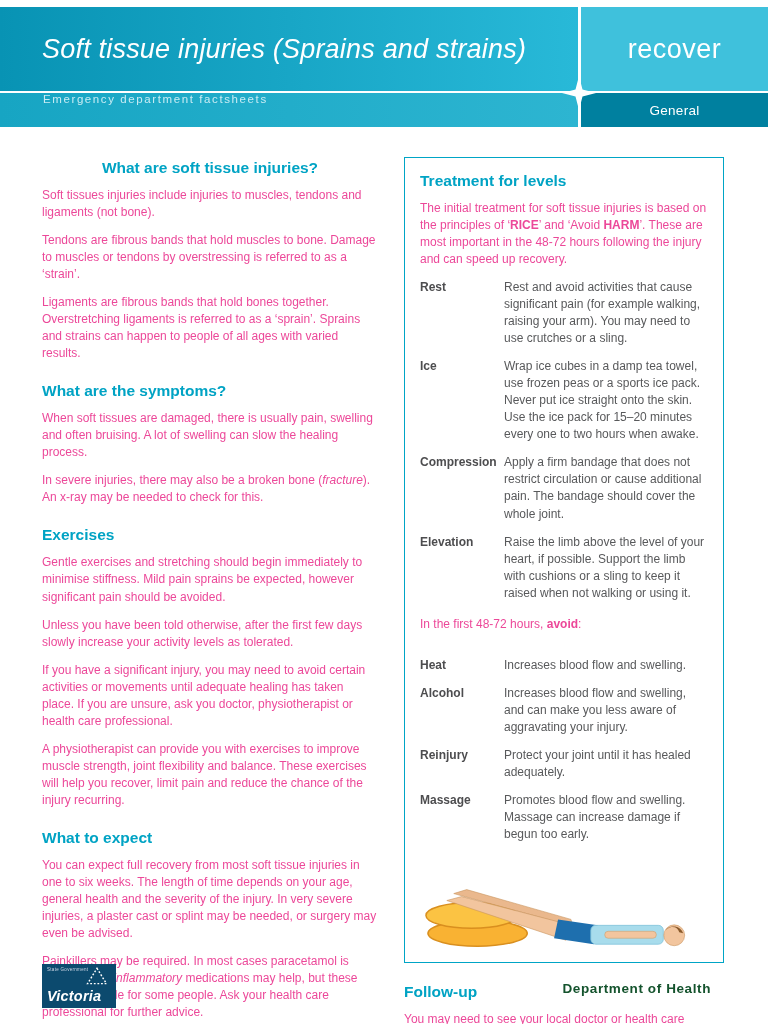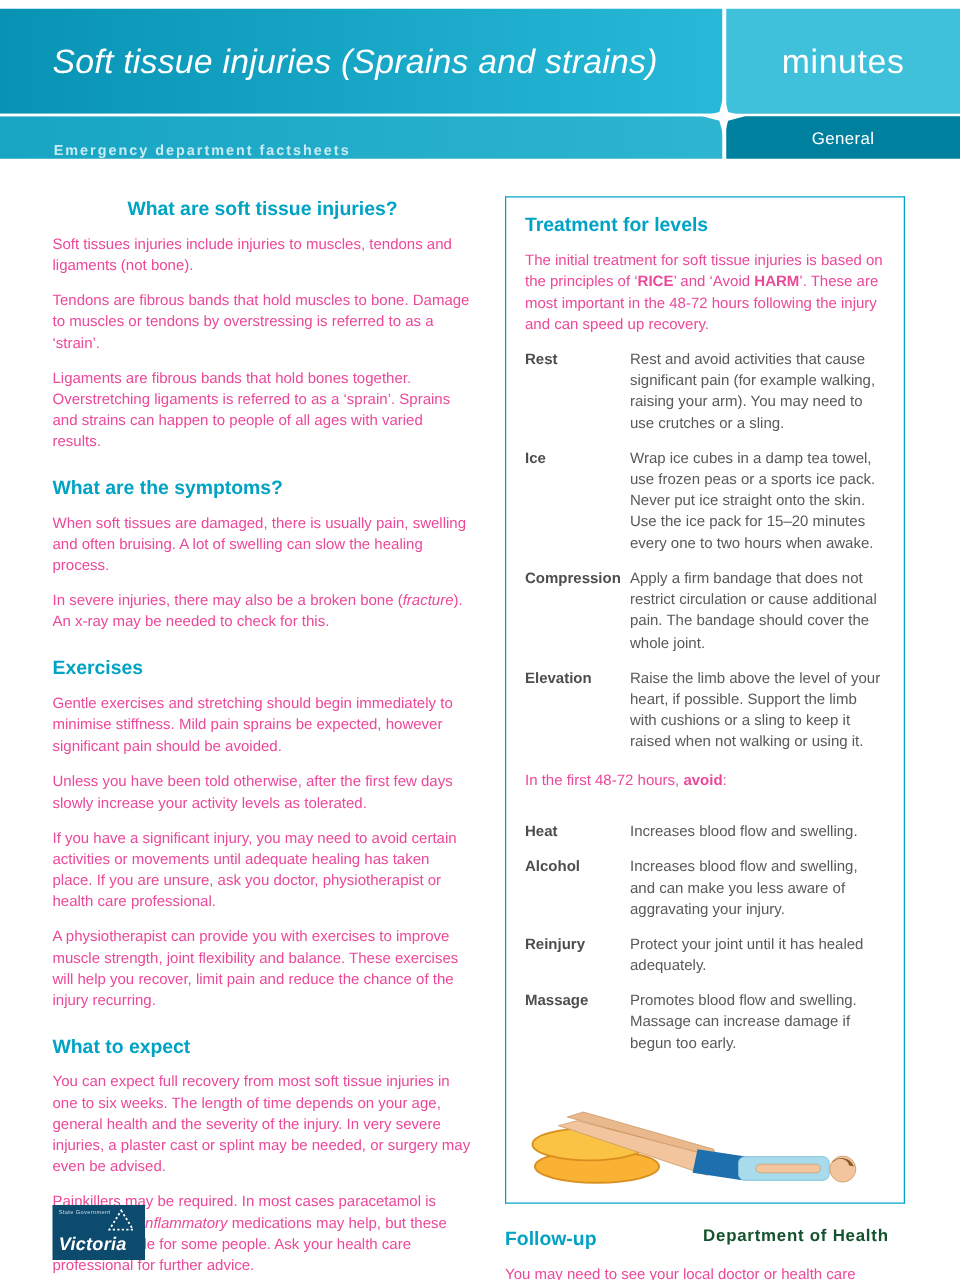--- a/index.html
+++ b/index.html
@@ -20,21 +20,21 @@
   .title-band {
     flex: 1;
     background: linear-gradient(90deg, #0893b4 0%, #28b9d8 100%);
     display: flex; align-items: center; padding: 0 0 0 42px; font-style: italic;
   }
   .title-band h1 { color: #ffffff; font-size: 27px; font-weight: 400; letter-spacing: 0.2px; }
   .subtitle-band {
     flex: 0 0 36px;
     background: linear-gradient(90deg, #17a5c3 0%, #2db5d1 100%);
     border-top: 2px solid #ffffff;
-    display: flex; align-items: flex-end; padding: 0 0 0 43px; font-weight: bold;
+    display: flex; align-items: flex-start; padding: 0 0 0 43px;
   }
   .subtitle-band span { color: #c9ecf4; font-size: 11.5px; letter-spacing: 1.6px; }
   .brand-band {
     flex: 1; background: #3fc1dc;
     display: flex; align-items: center; justify-content: center;
   }
   .brand-band span { color: #ffffff; font-size: 27px; font-weight: 400; letter-spacing: 0.5px; }
   .category-band {
     flex: 0 0 36px; background: #00809f;
     border-top: 2px solid #ffffff;
@@ -90,21 +90,21 @@
     <div class="header-left">
       <div class="title-band">
         <h1>Soft tissue injuries (Sprains and strains)</h1>
       </div>
       <div class="subtitle-band">
         <span>Emergency department factsheets</span>
       </div>
     </div>
     <div class="header-right">
       <div class="brand-band">
-        <span>minutes</span>
+        <span>recover</span>
       </div>
       <div class="category-band">
         <span>General</span>
       </div>
     </div>
     <svg class="header-star" viewBox="0 0 34 34">
       <path d="M17 0 L20.5 13.5 L34 17 L20.5 20.5 L17 34 L13.5 20.5 L0 17 L13.5 13.5 Z" fill="#ffffff"></path>
     </svg>
   </header>
 

